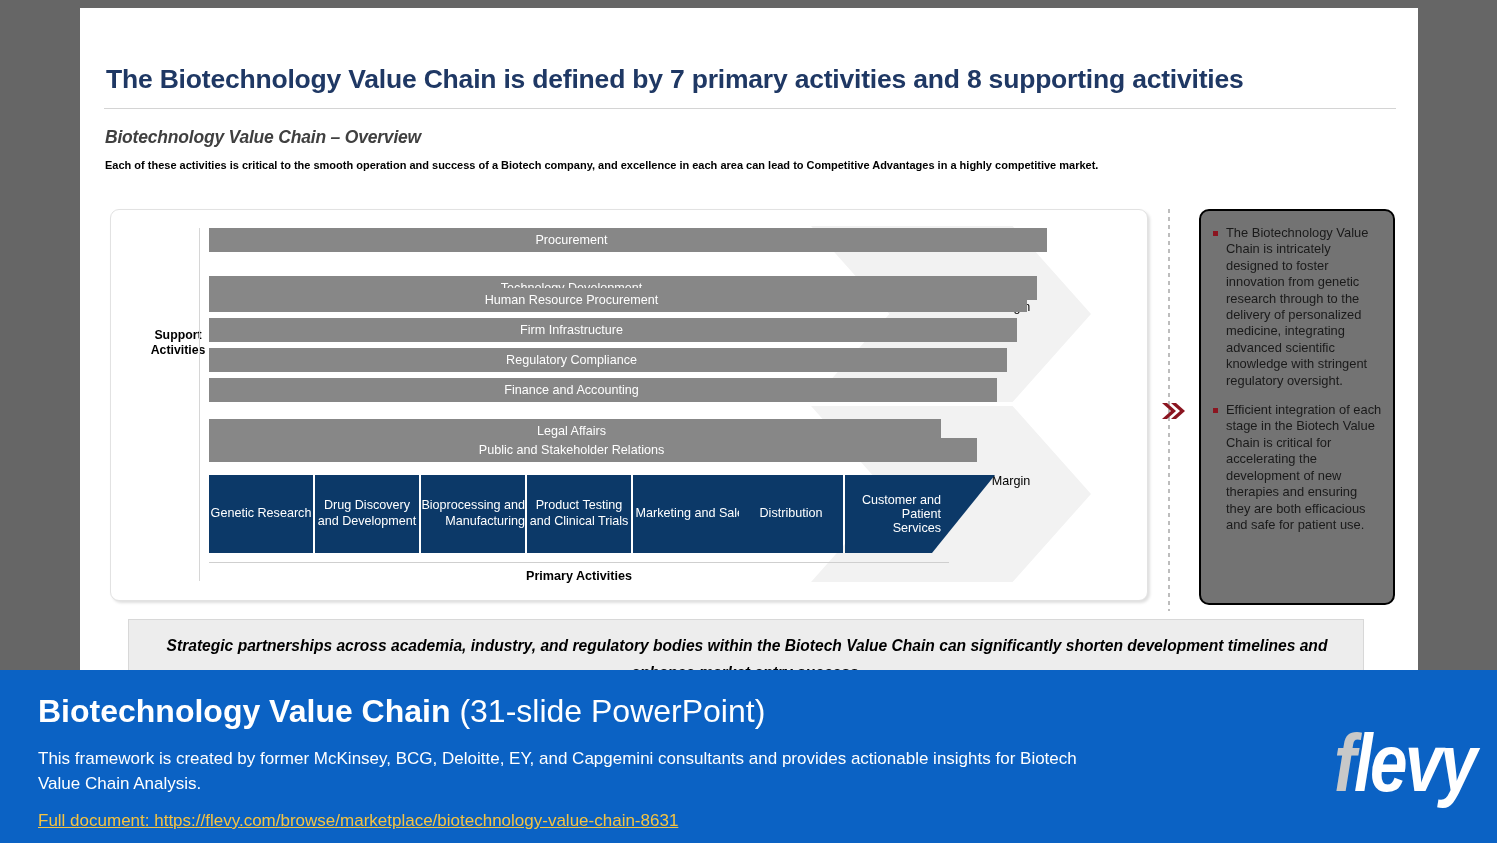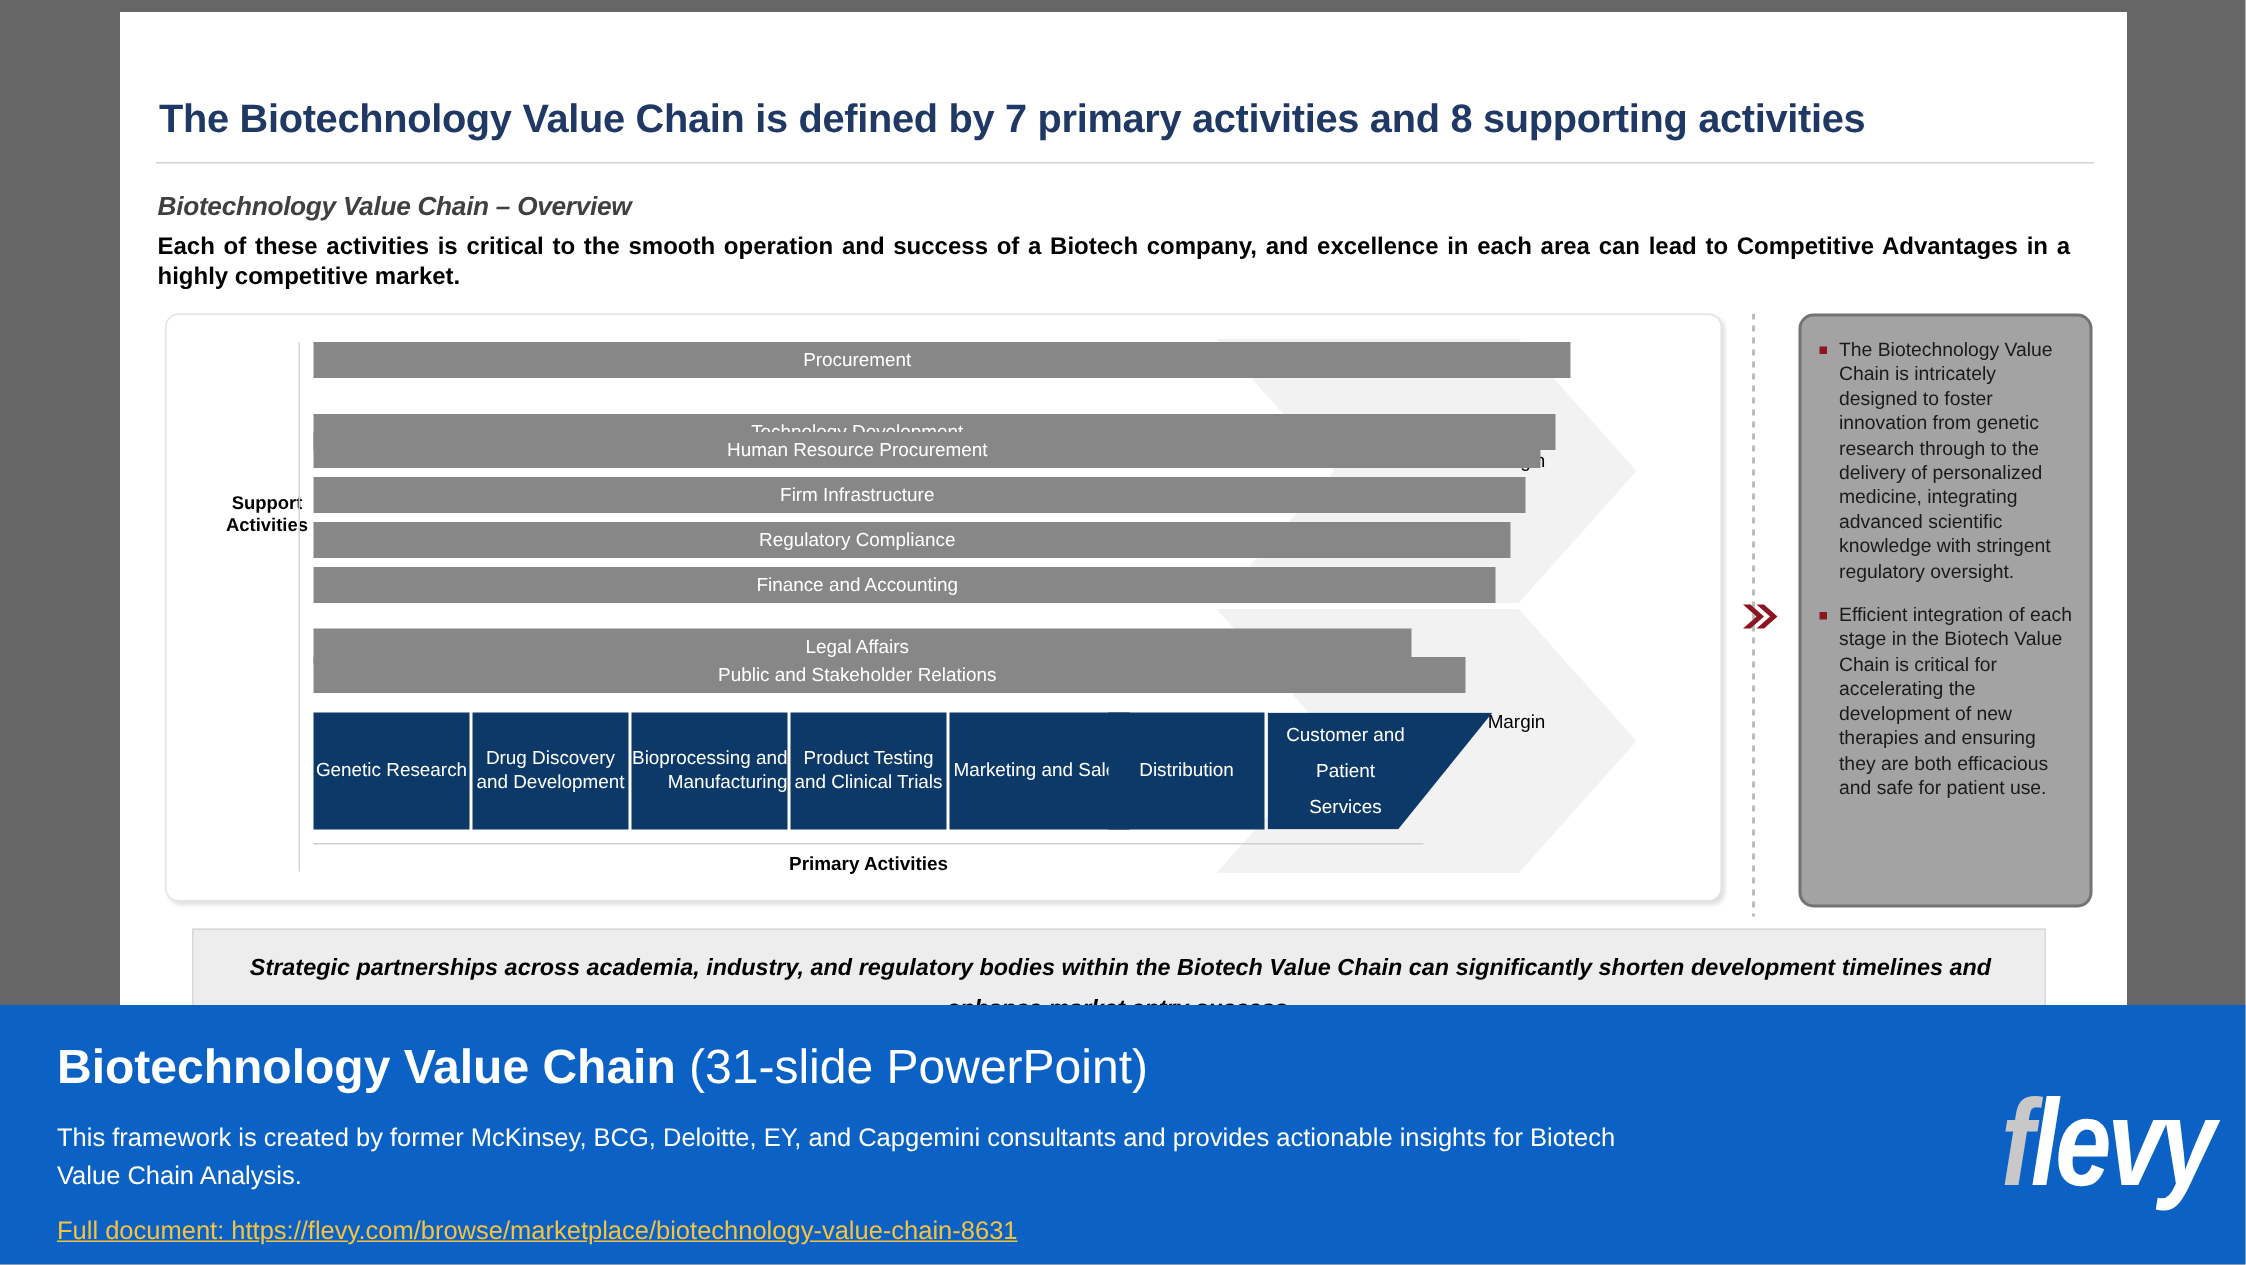--- a/index.html
+++ b/index.html
@@ -30,21 +30,21 @@
     position:absolute;left:24px;top:100px;width:1292px;height:1px;background:#d4d4d4;
   }
 
   .subtitle{
     position:absolute;left:25px;top:119px;
     font-size:17.5px;font-weight:bold;font-style:italic;color:#404040;
     letter-spacing:-0.2px;white-space:nowrap;
   }
   .lead{
     position:absolute;left:25px;top:147px;width:1275px;
-    font-size:16px;font-weight:bold;color:#000;line-height:20px;
+    font-size:11px;font-weight:bold;color:#000;line-height:20px;
     text-align:justify;
   }
 
   
   .panel{
     position:absolute;left:30px;top:201px;width:1036px;height:390px;
     background:#ffffff;border:1px solid #e2e2e2;border-radius:9px;
     box-shadow:2px 2px 3px rgba(0,0,0,0.13);
   }
   .support-label{
@@ -65,21 +65,21 @@
 
   
   .primary{position:absolute;left:98px;top:265px;height:78px;}
   .pbox{
     position:absolute;top:0;height:78px;background:#0C3968;
     color:#ffffff;font-size:12.6px;line-height:15.6px;
     display:flex;align-items:center;justify-content:center;text-align:center;
   }
   .pbox.last{ clip-path:polygon(0 0,100% 0,58% 100%,0 100%); }
   .pbox.last .plabel{ position:absolute;left:8px;top:50%;transform:translateY(-50%);
-                      width:88px;text-align:center;line-height:24px;}
+                      width:88px;text-align:right;line-height:14px;}
 
   .prim-rule{position:absolute;left:98px;top:352px;width:740px;height:1px;background:#cfcfcf;}
   .prim-label{
     position:absolute;left:98px;top:359px;width:740px;text-align:center;
     font-size:12.6px;font-weight:bold;color:#000;
   }
 
   
   .chev{position:absolute;background:#F2F2F2;}
   .chev1{
@@ -98,21 +98,21 @@
   .dots{
     position:absolute;left:1088px;top:201px;width:2px;height:402px;
     background-image:linear-gradient(#bdbdbd 50%, rgba(255,255,255,0) 0%);
     background-size:2px 8px;background-repeat:repeat-y;
   }
   .redchev{position:absolute;left:1078px;top:389px;width:28px;height:28px;}
 
   
   .callout{
     position:absolute;left:1119px;top:201px;width:196px;height:396px;
-    background:#a3a3a3;border:2px solid #737373;border-radius:10px;
+    background:#737373;border:2px solid #000000;border-radius:10px;
     box-sizing:border-box;padding:14px 10px 10px 12px;
   }
   .cbullet{display:flex;margin-bottom:13px;}
   .cbullet .sq{
     flex:0 0 auto;width:5px;height:5px;background:#8B1520;margin:6px 8px 0 0;
   }
   .cbullet .txt{
     font-size:12.9px;line-height:16.4px;color:#1a1a1a;
   }
 

